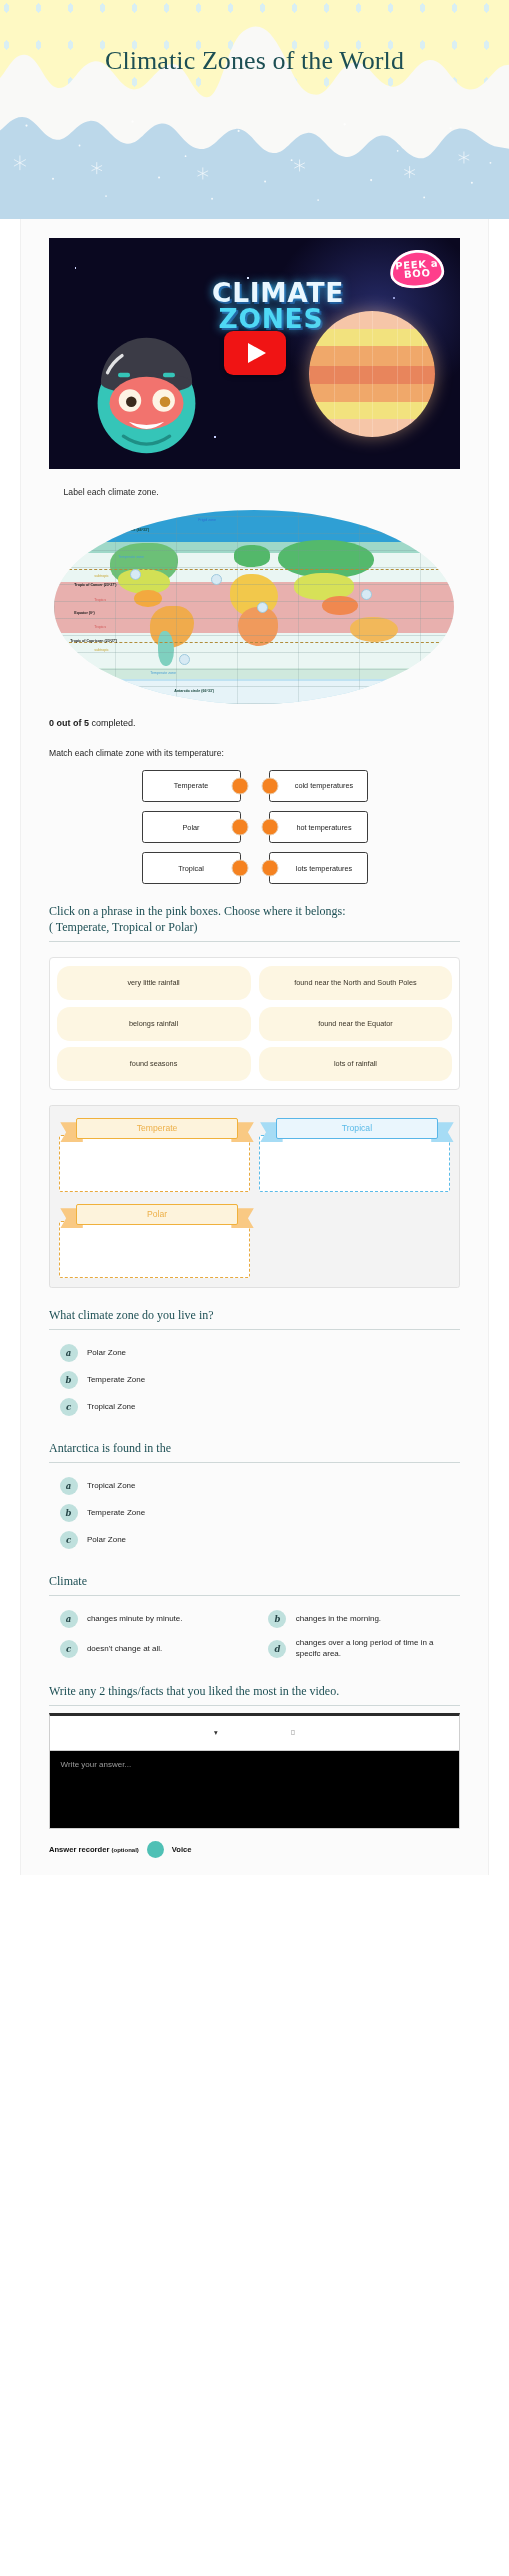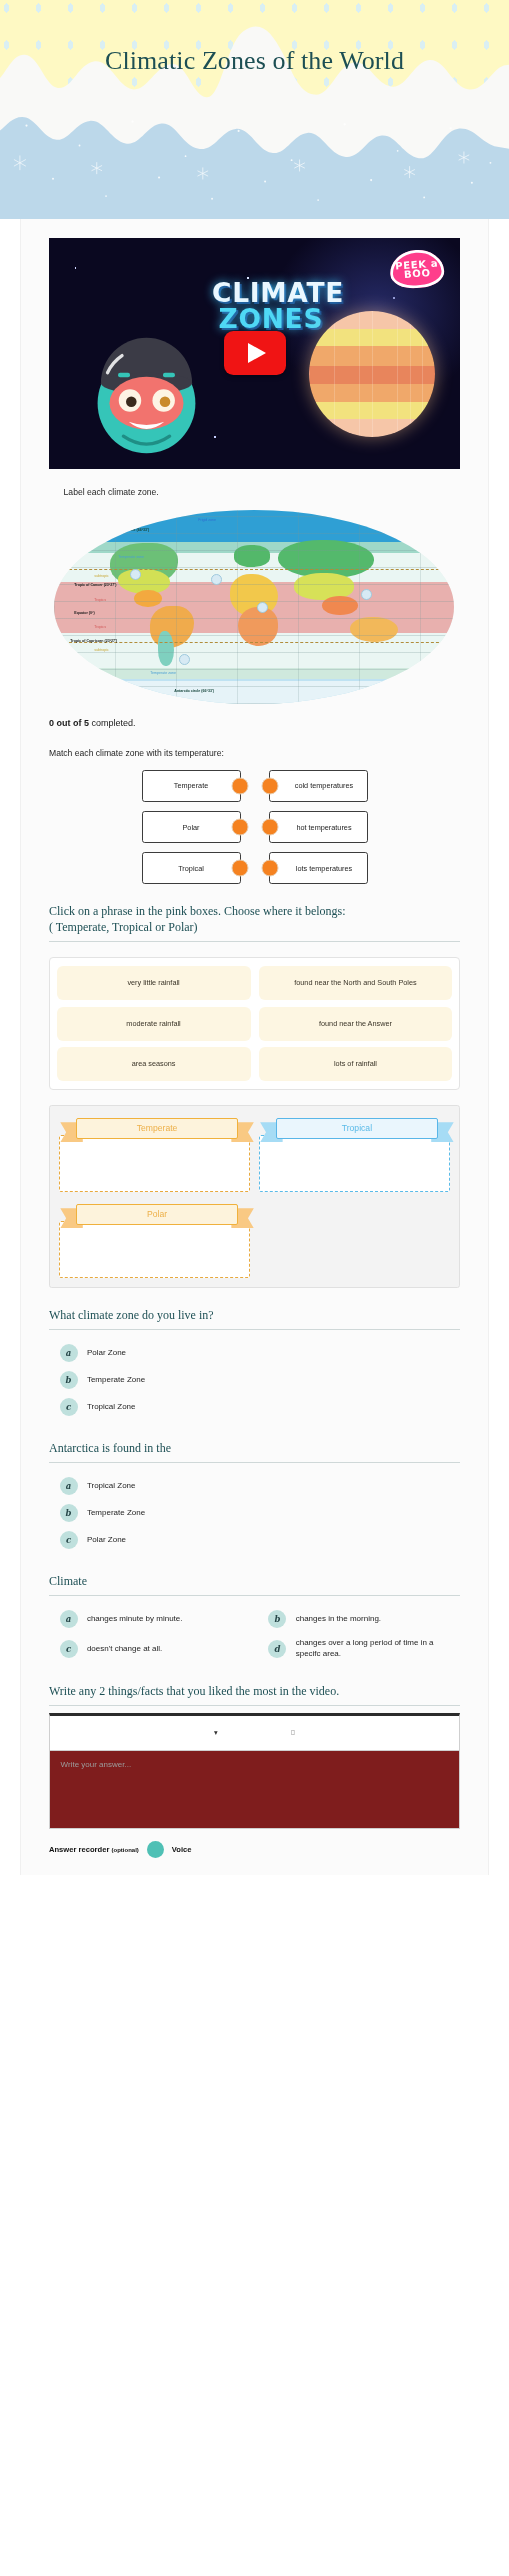--- a/index.html
+++ b/index.html
@@ -189,21 +189,21 @@
   .qh .sub{display:block;}
   .rule{border:0;border-top:0.7px solid #cfd8d8;margin:5.3px 0 0 0;}
 
   
   .bank{
     margin-top:14.6px;border:0.7px solid #e3e3e3;border-radius:4px;background:#fff;
     padding:8px 6.6px;
   }
   .bank-grid{display:grid;grid-template-columns:1fr 1fr;gap:6.6px 8px;}
   .chip{
-    background:#fdf6e2;border-radius:6px;min-height:34px;
+    background:#fdf6e2;border-radius:13px;min-height:34px;
     display:flex;align-items:center;justify-content:center;text-align:center;
     font-size:7.3px;color:#3a3428;padding:4px 6.6px;cursor:pointer;line-height:1.35;
   }
 
   
   .zones{
     margin-top:14.6px;background:#f3f3f3;border:0.7px solid #e0e0e0;border-radius:2.7px;
     padding:9.3px;
     display:grid;grid-template-columns:1fr 1fr;gap:9.3px;
   }
@@ -245,21 +245,21 @@
   .mcq.two-col{display:grid;grid-template-columns:1fr 1fr;gap:1.3px 6.6px;}
 
   
   .answer-block{margin-top:6.6px;}
   .ans-toolbar{
     border:0.7px solid #cfcfcf;border-top:3.3px solid #2b2b2b;background:#fff;
     height:38px;display:flex;align-items:center;justify-content:center;gap:73px;
   }
   .tb-btn{font-size:7.3px;color:#333;cursor:pointer;}
   .ans-area{
-    border:0.7px solid #cfcfcf;border-top:0;background:#7f1d1d;height:78px;padding:9.3px 10.6px;
+    border:0.7px solid #cfcfcf;border-top:0;background:#000000;height:78px;padding:9.3px 10.6px;
     font-size:8px;color:#9c9c9c;cursor:text;
   }
   .recorder{
     margin-top:12px;display:flex;align-items:center;gap:8px;
   }
   .rec-label{font-size:7.6px;font-weight:bold;color:#111;}
   .rec-label .opt-note{font-weight:bold;font-size:6px;}
   .rec-circle{width:17px;height:17px;border-radius:50%;background:#4fc0b5;cursor:pointer;}
   .rec-voice{font-size:7.6px;font-weight:bold;color:#111;}
 </style>
@@ -452,23 +452,23 @@
     <div class="qh">
       <span>Click on a phrase in the pink boxes.  Choose where it belongs:</span>
       <span class="sub">( Temperate, Tropical or Polar)</span>
     </div>
     <hr class="rule">
 
     <div class="bank">
       <div class="bank-grid">
         <div class="chip">very little rainfall</div>
         <div class="chip">found near the North and South Poles</div>
-        <div class="chip">moderate rainfall</div>
-        <div class="chip">found near the Answer</div>
-        <div class="chip">area seasons</div>
+        <div class="chip">belongs rainfall</div>
+        <div class="chip">found near the Equator</div>
+        <div class="chip">found seasons</div>
         <div class="chip">lots of rainfall</div>
       </div>
     </div>
 
     <div class="zones">
       <div class="zone amber">
         <div class="ribbon">
           <span class="tail l"></span>
           <span class="tail r"></span>
           <span class="plate">Temperate</span>

